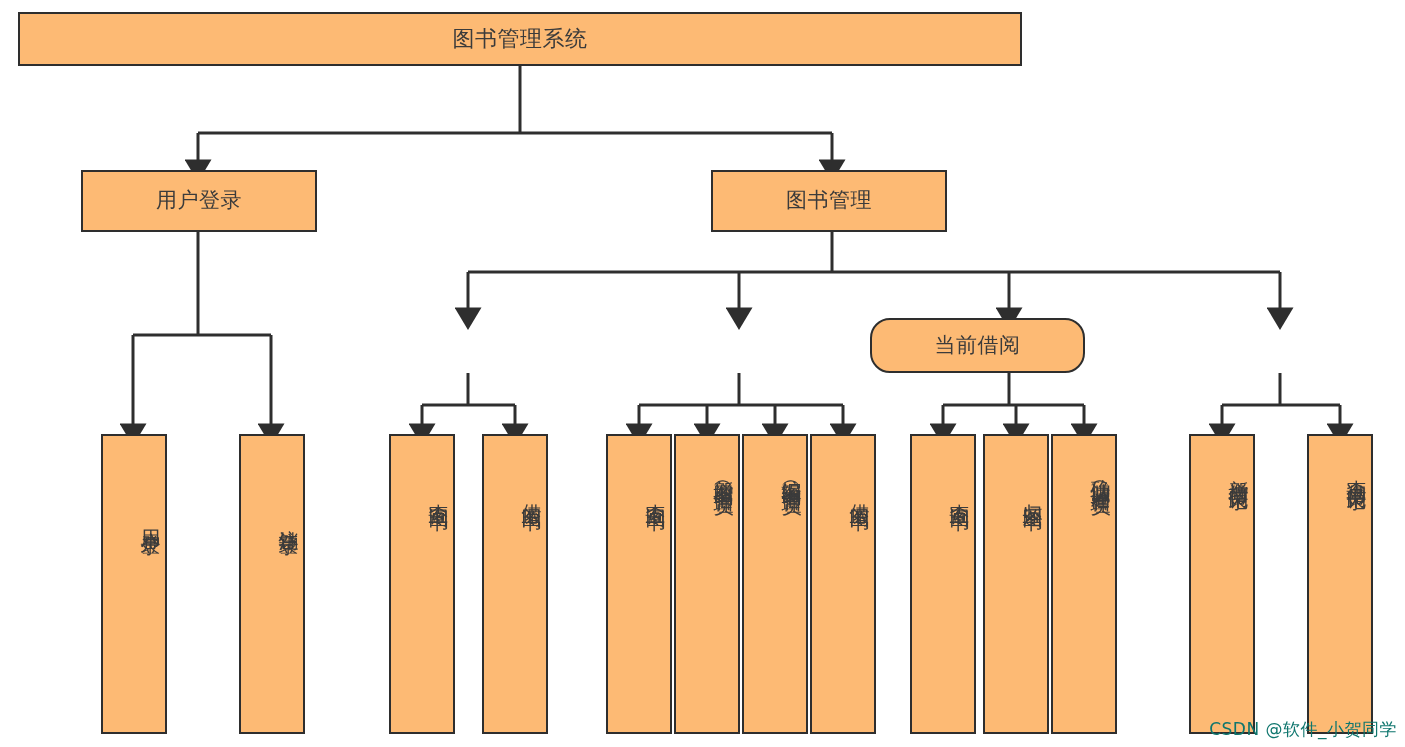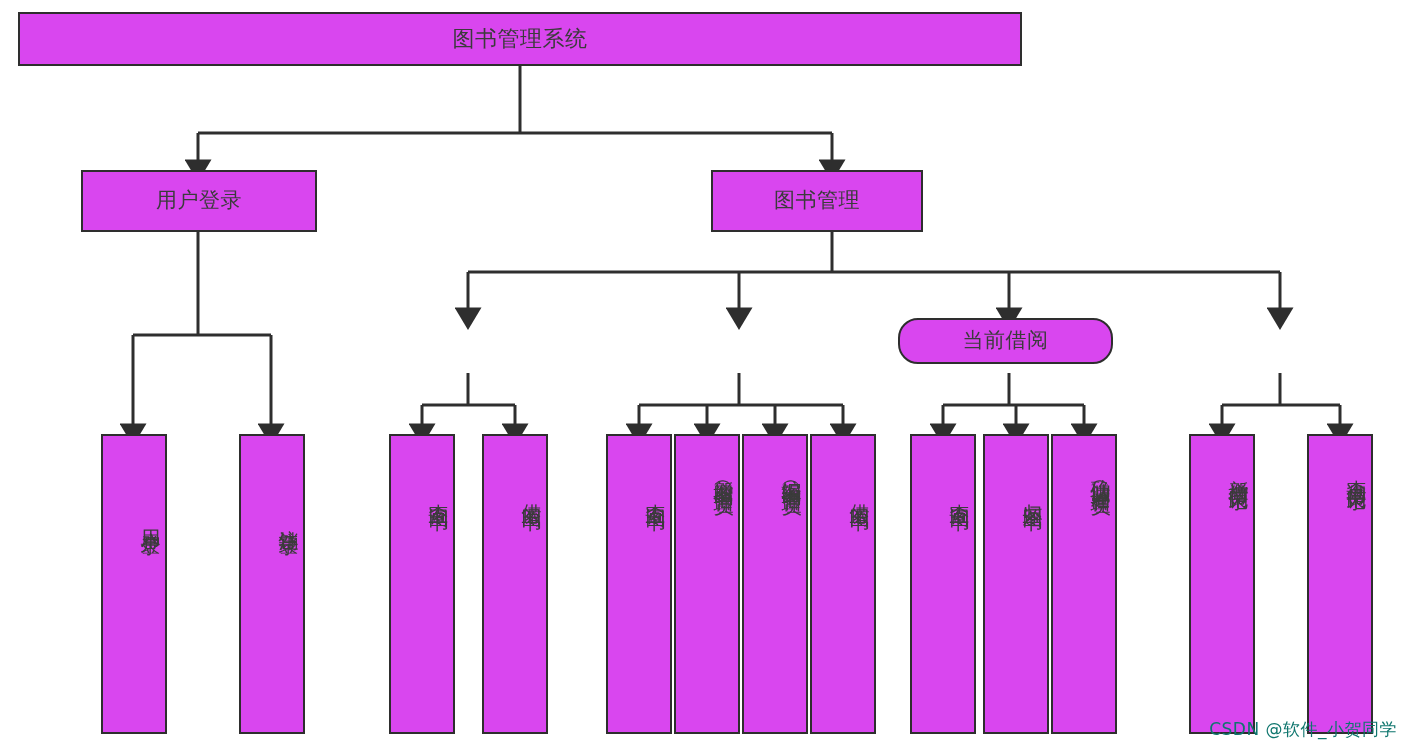--- a/index.html
+++ b/index.html
@@ -21,21 +21,21 @@
     position: absolute;
     left: 0;
     top: 0;
     width: 1405px;
     height: 747px;
   }
   .node {
     position: absolute;
     box-sizing: border-box;
     border: 2.5px solid #2e2e2e;
-    background: #d946ef;
+    background: #fdba74;
     color: #3b3b3b;
     display: flex;
     align-items: center;
     justify-content: center;
     text-align: center;
   }
   .node.h {
     font-size: 21px;
     line-height: 1.1;
     letter-spacing: 0.5px;
@@ -126,23 +126,23 @@
       <path d="M1280,373 L1280,405"></path>
       <path d="M1222,405 L1340,405"></path>
       <path d="M1222,405 L1222,427" marker-end="url(#arrow)"></path>
       <path d="M1340,405 L1340,427" marker-end="url(#arrow)"></path>
     </g>
   </svg>
 
   <div class="node h root" style="left: 18px; top: 12px; width: 1004px; height: 54px;">图书管理系统</div>
 
   <div class="node h" style="left: 81px; top: 170px; width: 236px; height: 62px;">用户登录</div>
-  <div class="node h" style="left: 711px; top: 170px; width: 212px; height: 62px;">图书管理</div>
+  <div class="node h" style="left: 711px; top: 170px; width: 236px; height: 62px;">图书管理</div>
 
-  <div class="node h" style="left: 898px; top: 318px; width: 215px; height: 46px; border-radius: 20px;">当前借阅</div>
+  <div class="node h" style="left: 870px; top: 318px; width: 215px; height: 55px; border-radius: 20px;">当前借阅</div>
 
   <div class="node v pad-top" style="left: 101px; top: 434px; width: 66px; height: 300px;">用户登录</div>
   <div class="node v pad-top" style="left: 239px; top: 434px; width: 66px; height: 300px;">注销登录</div>
   <div class="node v pad-mid" style="left: 389px; top: 434px; width: 66px; height: 300px;">查询图书</div>
   <div class="node v pad-mid" style="left: 482px; top: 434px; width: 66px; height: 300px;">借阅图书</div>
   <div class="node v pad-mid" style="left: 606px; top: 434px; width: 66px; height: 300px;">查询图书</div>
   <div class="node v pad-small" style="left: 674px; top: 434px; width: 66px; height: 300px;">新增图书（管理员）</div>
   <div class="node v pad-small" style="left: 742px; top: 434px; width: 66px; height: 300px;">编辑图书（管理员）</div>
   <div class="node v pad-mid" style="left: 810px; top: 434px; width: 66px; height: 300px;">借阅图书</div>
   <div class="node v pad-mid" style="left: 910px; top: 434px; width: 66px; height: 300px;">查询图书</div>

